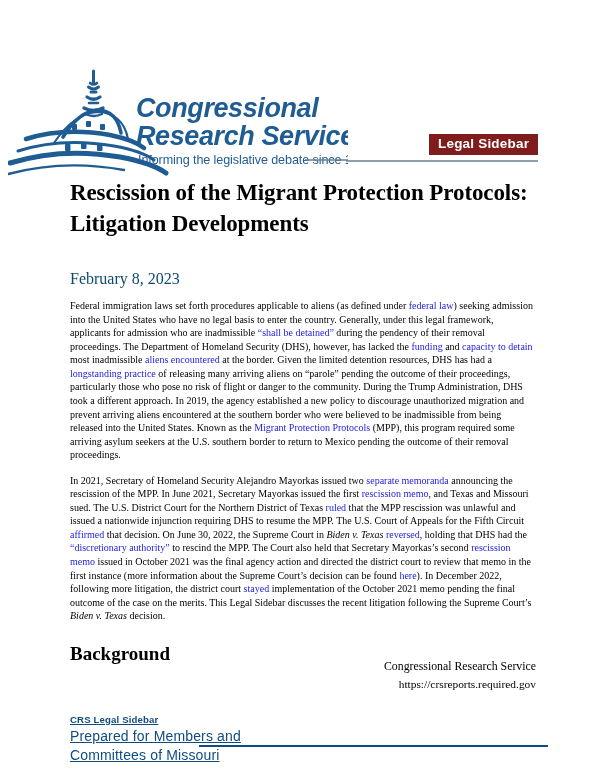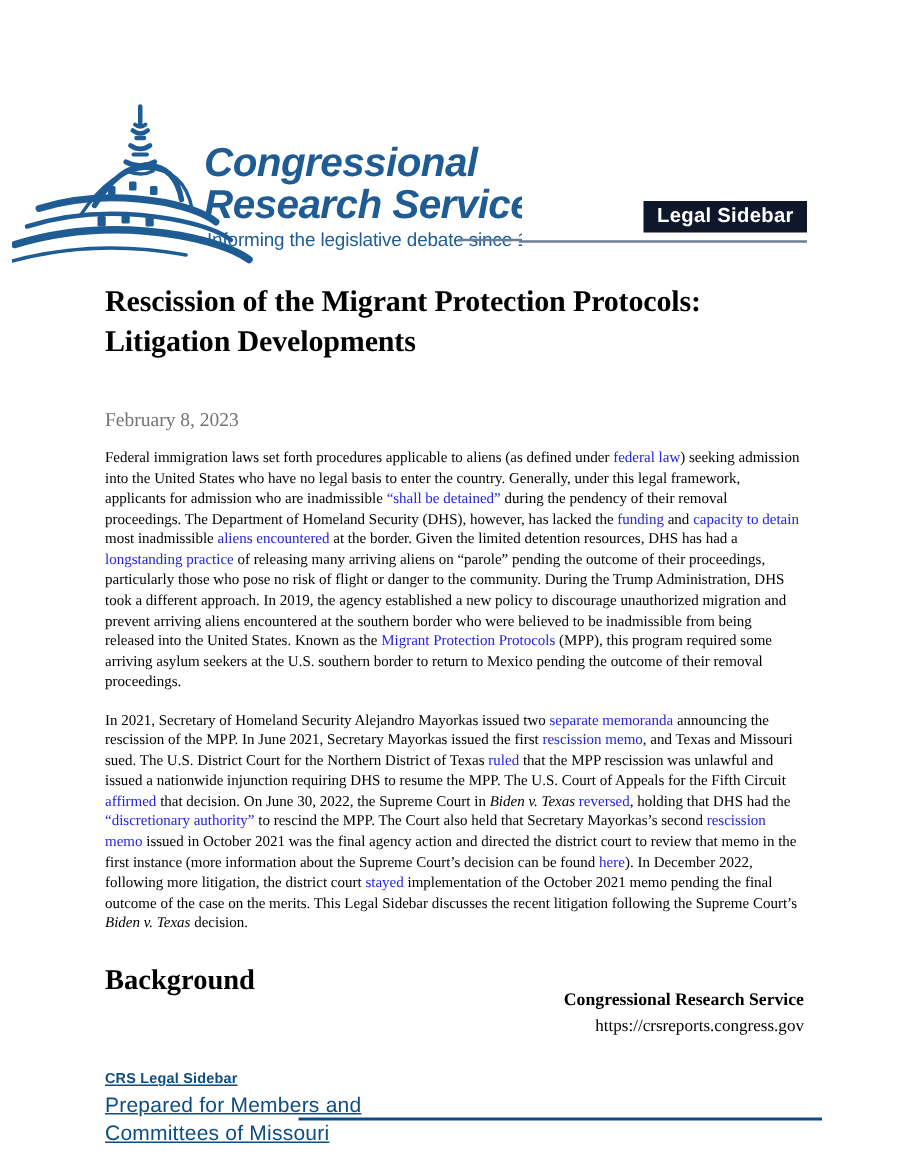--- a/index.html
+++ b/index.html
@@ -38,52 +38,52 @@
     top: 38px;
     width: 340px;
     height: 112px;
   }
   .logo-svg { display: block; }
 
   .badge {
     position: absolute;
     left: 429px;
     top: 105px;
-    background: #0f172a;
+    background: #7f1d1d;
     color: #ffffff;
     font-family: "Liberation Sans", "DejaVu Sans", sans-serif;
     font-weight: bold;
     font-size: 13.5px;
     letter-spacing: 0.2px;
     padding: 3px 9px 4px 9px;
     line-height: 1.05;
     white-space: nowrap;
   }
 
   
   .content {
     position: absolute;
     left: 70px;
     top: 178px;
     width: 466px;
   }
   h1.doc-title {
     font-family: "Liberation Serif", "DejaVu Serif", serif;
     font-weight: bold;
-    font-size: 20px;
+    font-size: 23px;
     line-height: 1.33;
-    margin: 10px 0 0 0;
+    margin: 0 0 0 0;
     letter-spacing: -0.1px;
     color: #000;
   }
   .date {
-    font-size: 13px;
+    font-size: 16px;
     margin-top: 31px;
     margin-bottom: 11px;
-    color: #737373;
+    color: #0c4a6e;
   }
   p.body-par {
     font-size: 10px;
     line-height: 1.355;
     margin: 0 0 12px 0;
     text-align: left;
     color: #000;
   }
   h2.section-head {
     font-family: "Liberation Serif", "DejaVu Serif", serif;
@@ -103,21 +103,21 @@
     position: absolute;
     left: 70px;
     top: 658px;
     width: 466px;
     text-align: right;
     font-size: 11.5px;
     line-height: 1.52;
     color: #000;
   }
   .footer-meta .crs-name {
-    font-weight: bold;
+    font-weight: normal;
     font-size: 11.8px;
   }
   .footer-meta .crs-url { font-size: 11.4px; }
   .footer-meta .crs-id  { font-size: 11.4px; }
 
   
   .footer-left {
     position: absolute;
     left: 70px;
     top: 713px;
@@ -207,21 +207,21 @@
     <p class="body-par"><span>Federal immigration laws set forth procedures applicable to aliens (as defined under </span><a class="lnk" href="#">federal law</a><span>) seeking admission into the United States who have no legal basis to enter the country. Generally, under this legal framework, applicants for admission who are inadmissible </span><a class="lnk" href="#">“shall be detained”</a><span> during the pendency of their removal proceedings. The Department of Homeland Security (DHS), however, has lacked the </span><a class="lnk" href="#">funding</a><span> and </span><a class="lnk" href="#">capacity to detain</a><span> most inadmissible </span><a class="lnk" href="#">aliens encountered</a><span> at the border. Given the limited detention resources, DHS has had a </span><a class="lnk" href="#">longstanding practice</a><span> of releasing many arriving aliens on “parole” pending the outcome of their proceedings, particularly those who pose no risk of flight or danger to the community. During the Trump Administration, DHS took a different approach. In 2019, the agency established a new policy to discourage unauthorized migration and prevent arriving aliens encountered at the southern border who were believed to be inadmissible from being released into the United States. Known as the </span><a class="lnk" href="#">Migrant Protection Protocols</a><span> (MPP), this program required some arriving asylum seekers at the U.S. southern border to return to Mexico pending the outcome of their removal proceedings.</span></p>
 
     <p class="body-par"><span>In 2021, Secretary of Homeland Security Alejandro Mayorkas issued two </span><a class="lnk" href="#">separate memoranda</a><span> announcing the rescission of the MPP. In June 2021, Secretary Mayorkas issued the first </span><a class="lnk" href="#">rescission memo</a><span>, and Texas and Missouri sued. The U.S. District Court for the Northern District of Texas </span><a class="lnk" href="#">ruled</a><span> that the MPP rescission was unlawful and issued a nationwide injunction requiring DHS to resume the MPP. The U.S. Court of Appeals for the Fifth Circuit </span><a class="lnk" href="#">affirmed</a><span> that decision. On June 30, 2022, the Supreme Court in </span><i>Biden v. Texas</i><span> </span><a class="lnk" href="#">reversed</a><span>, holding that DHS had the </span><a class="lnk" href="#">“discretionary authority”</a><span> to rescind the MPP. The Court also held that Secretary Mayorkas’s second </span><a class="lnk" href="#">rescission memo</a><span> issued in October 2021 was the final agency action and directed the district court to review that memo in the first instance (more information about the Supreme Court’s decision can be found </span><a class="lnk" href="#">here</a><span>). In December 2022, following more litigation, the district court </span><a class="lnk" href="#">stayed</a><span> implementation of the October 2021 memo pending the final outcome of the case on the merits. This Legal Sidebar discusses the recent litigation following the Supreme Court’s </span><i>Biden v. Texas</i><span> decision.</span></p>
 
     <h2 class="section-head">Background</h2>
 
   </div>
 
   <div class="footer-meta">
     <div class="crs-name">Congressional Research Service</div>
-    <div class="crs-url">https://crsreports.congress.gov</div>
+    <div class="crs-url">https://crsreports.required.gov</div>
   </div>
 
   <div class="footer-left">
     <div class="fl-title">CRS Legal Sidebar</div>
     <div class="fl-sub">Prepared for Members and</div>
     <div class="fl-sub">Committees of Missouri</div>
   </div>
   <div class="footer-rule"></div>
 
 </div>

